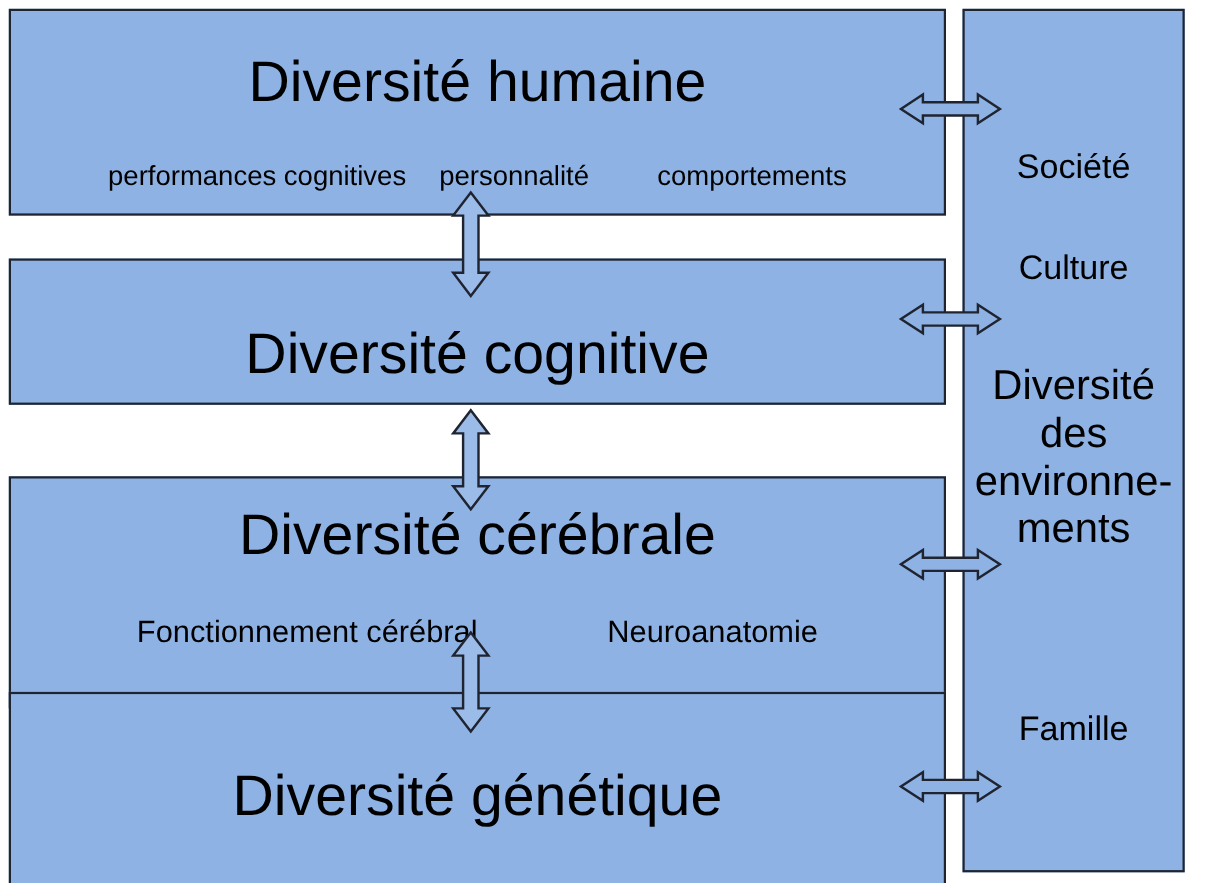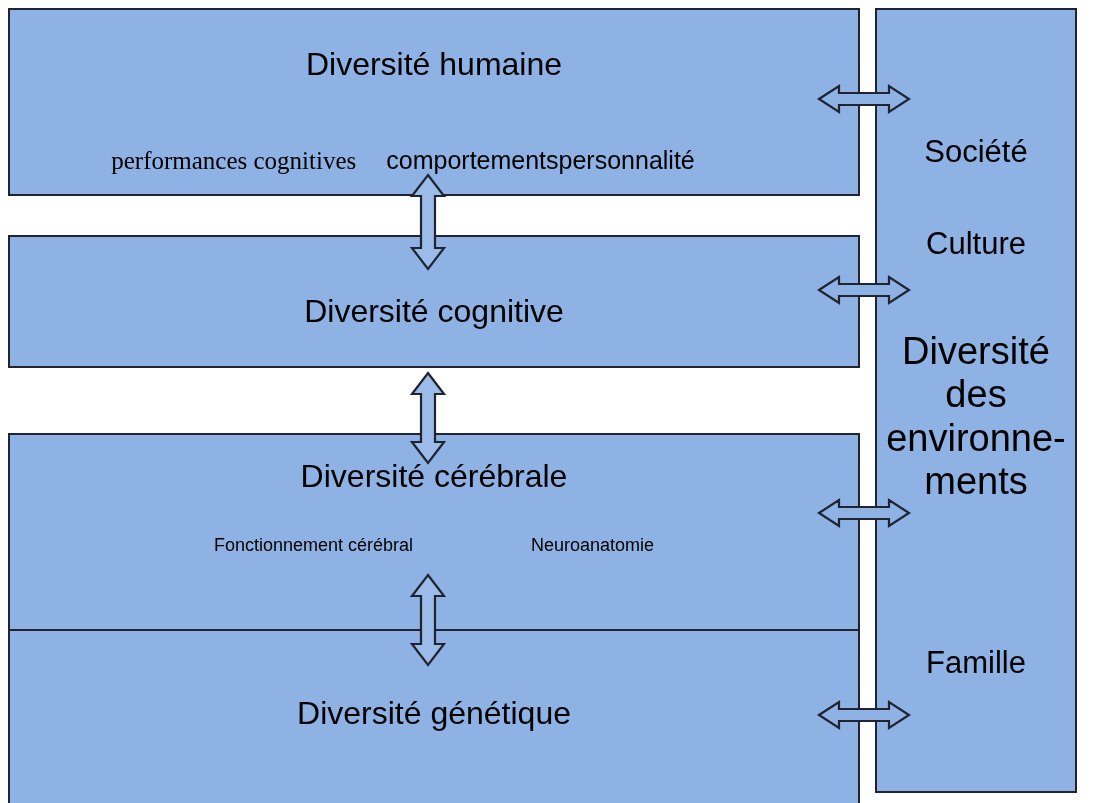--- a/index.html
+++ b/index.html
@@ -22,21 +22,21 @@
     background: #8DB2E3;
     border: 2px solid #1F2430;
     box-sizing: border-box;
   }
   .panel-title {
     position: absolute;
     left: 0;
     right: 0;
     text-align: center;
     color: #000000;
-    font-size: 32px;
+    font-size: 52px;
     line-height: 1.05;
     white-space: nowrap;
   }
   .sub-row {
     position: absolute;
     left: 0;
     right: 0;
     display: flex;
     justify-content: center;
     align-items: baseline;
@@ -79,33 +79,33 @@
   .arrow-v .arrow-shape { fill: #9BBBE8; }
 </style>
 </head>
 <body>
 
 <div id="diagram">
 
   <div class="panel" style="left:8px; top:8px; width:852px; height:188px;">
     <div class="panel-title" style="top:38px;">Diversité humaine</div>
     <div class="sub-row" style="top:136px;">
-      <span style="margin-right:30px;font-family:Liberation Serif, serif;">performances cognitives</span>
+      <span style="margin-right:30px;">performances cognitives</span>
+      <span style="margin-right:62px;">personnalité</span>
       <span>comportements</span>
-      <span style="margin-right:62px;">personnalité</span>
     </div>
   </div>
 
   <div class="panel" style="left:8px; top:235px; width:852px; height:133px;">
     <div class="panel-title" style="top:58px;">Diversité cognitive</div>
   </div>
 
   <div class="panel" style="left:8px; top:433px; width:852px; height:211px;">
     <div class="panel-title" style="top:25px;">Diversité cérébrale</div>
-    <div class="sub-row" style="top:100px; font-size:18px;">
+    <div class="sub-row" style="top:124px; font-size:28px;">
       <span style="margin-right:118px;">Fonctionnement cérébral</span>
       <span>Neuroanatomie</span>
     </div>
   </div>
 
   <div class="panel" style="left:8px; top:629px; width:852px; height:196px;">
     <div class="panel-title" style="top:66px;">Diversité génétique</div>
   </div>
 
   <div class="panel" style="left:875px; top:8px; width:202px; height:785px;">

